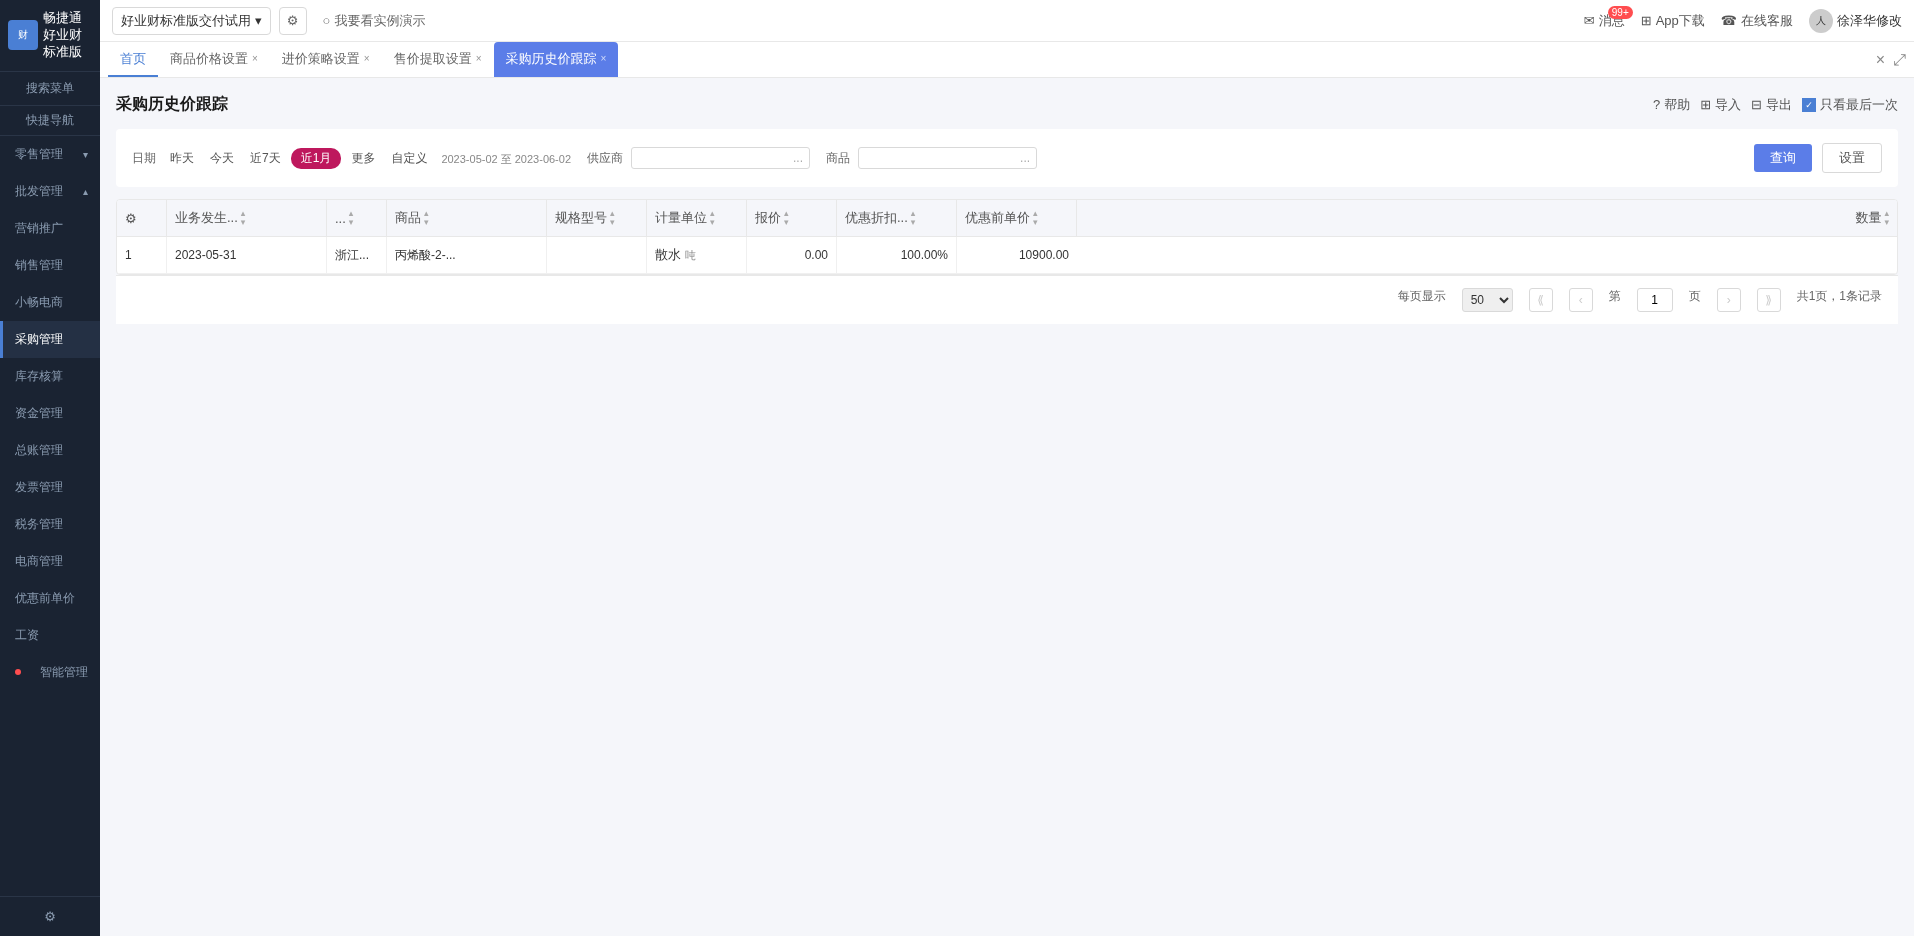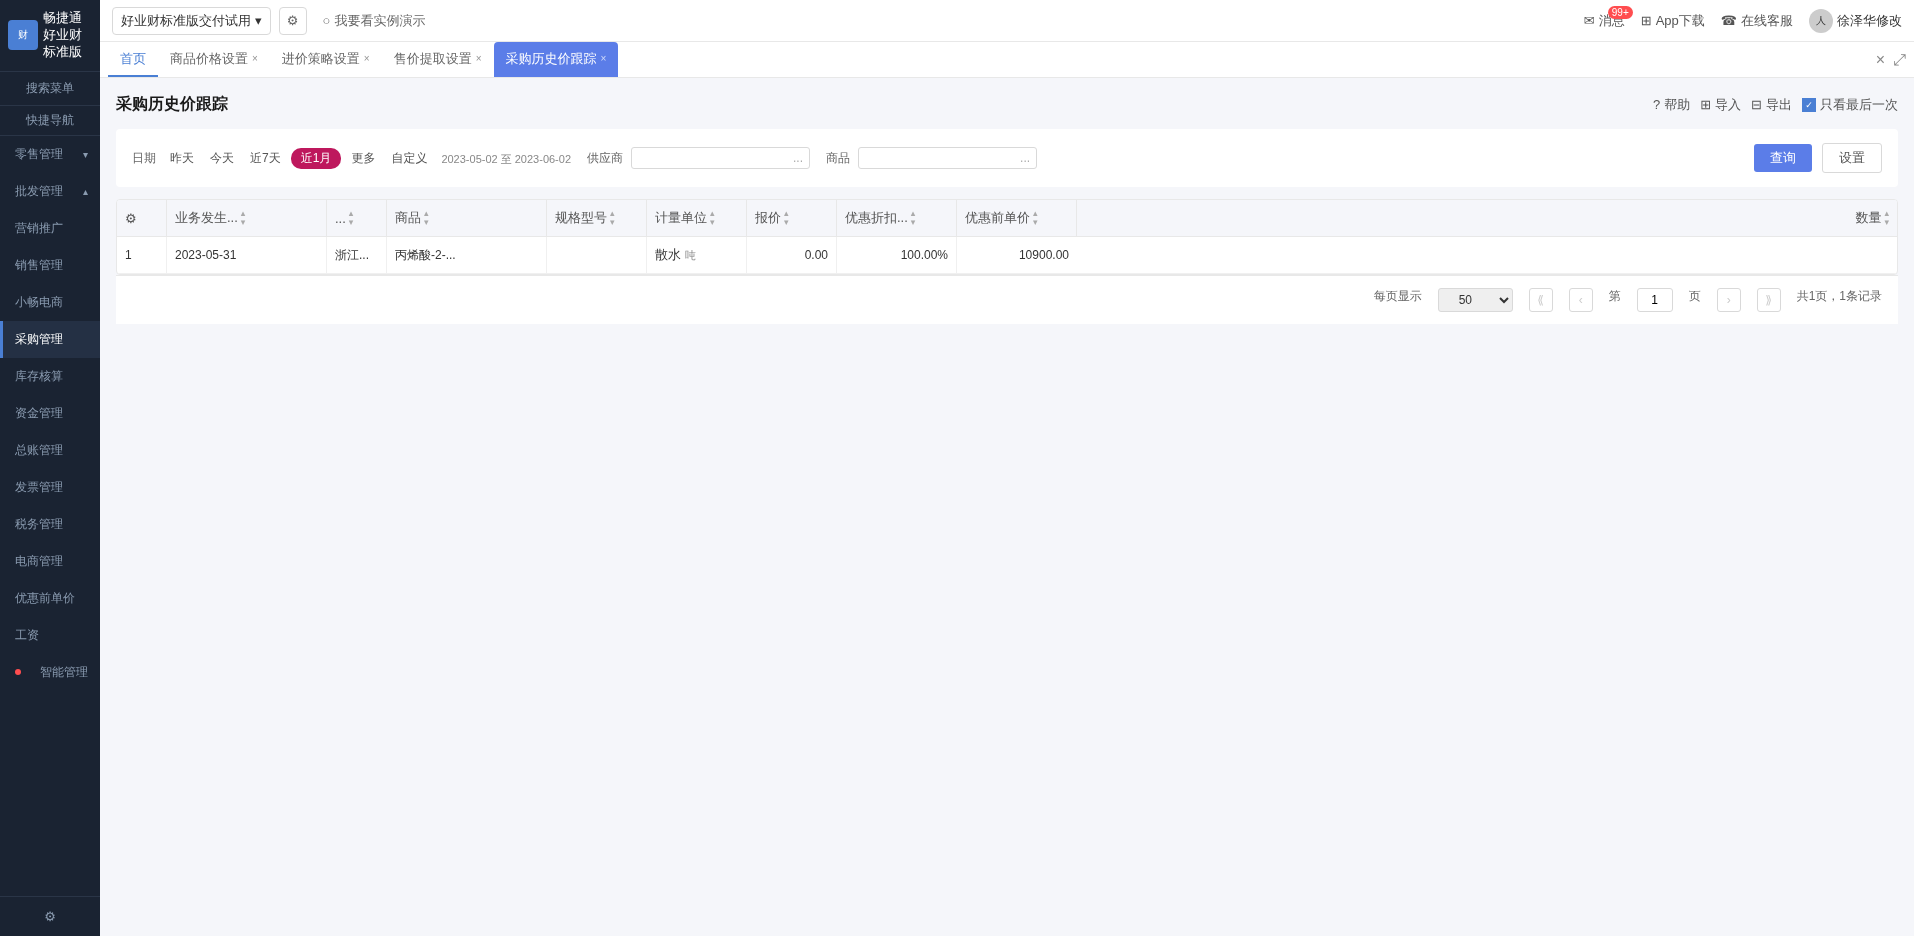--- a/index.html
+++ b/index.html
@@ -280,21 +280,21 @@
     .td.right { justify-content: flex-end; }
 
     
     .pagination {
       display: flex; justify-content: flex-end;
       padding: 12px 16px; gap: 16px;
       background: white; border-top: 1px solid #e8e8e8;
     }
     .page-label { font-size: 12px; color: #666; }
     .page-select {
-      border: 1px solid #d9d9d9; border-radius: 3px; padding: 2px 16px;
+      border: 1px solid #d9d9d9; border-radius: 3px; padding: 2px 4px;
       font-size: 12px; color: #333; cursor: pointer;
     }
     .page-btn {
       width: 24px; height: 24px; display: flex; align-items: center; justify-content: center;
       border: 1px solid #d9d9d9; border-radius: 3px; cursor: pointer; color: #555;
       font-size: 12px;
     }
     .page-btn.disabled { color: #ccc; cursor: not-allowed; }
     .page-input {
       width: 36px; border: 1px solid #d9d9d9; border-radius: 3px;

